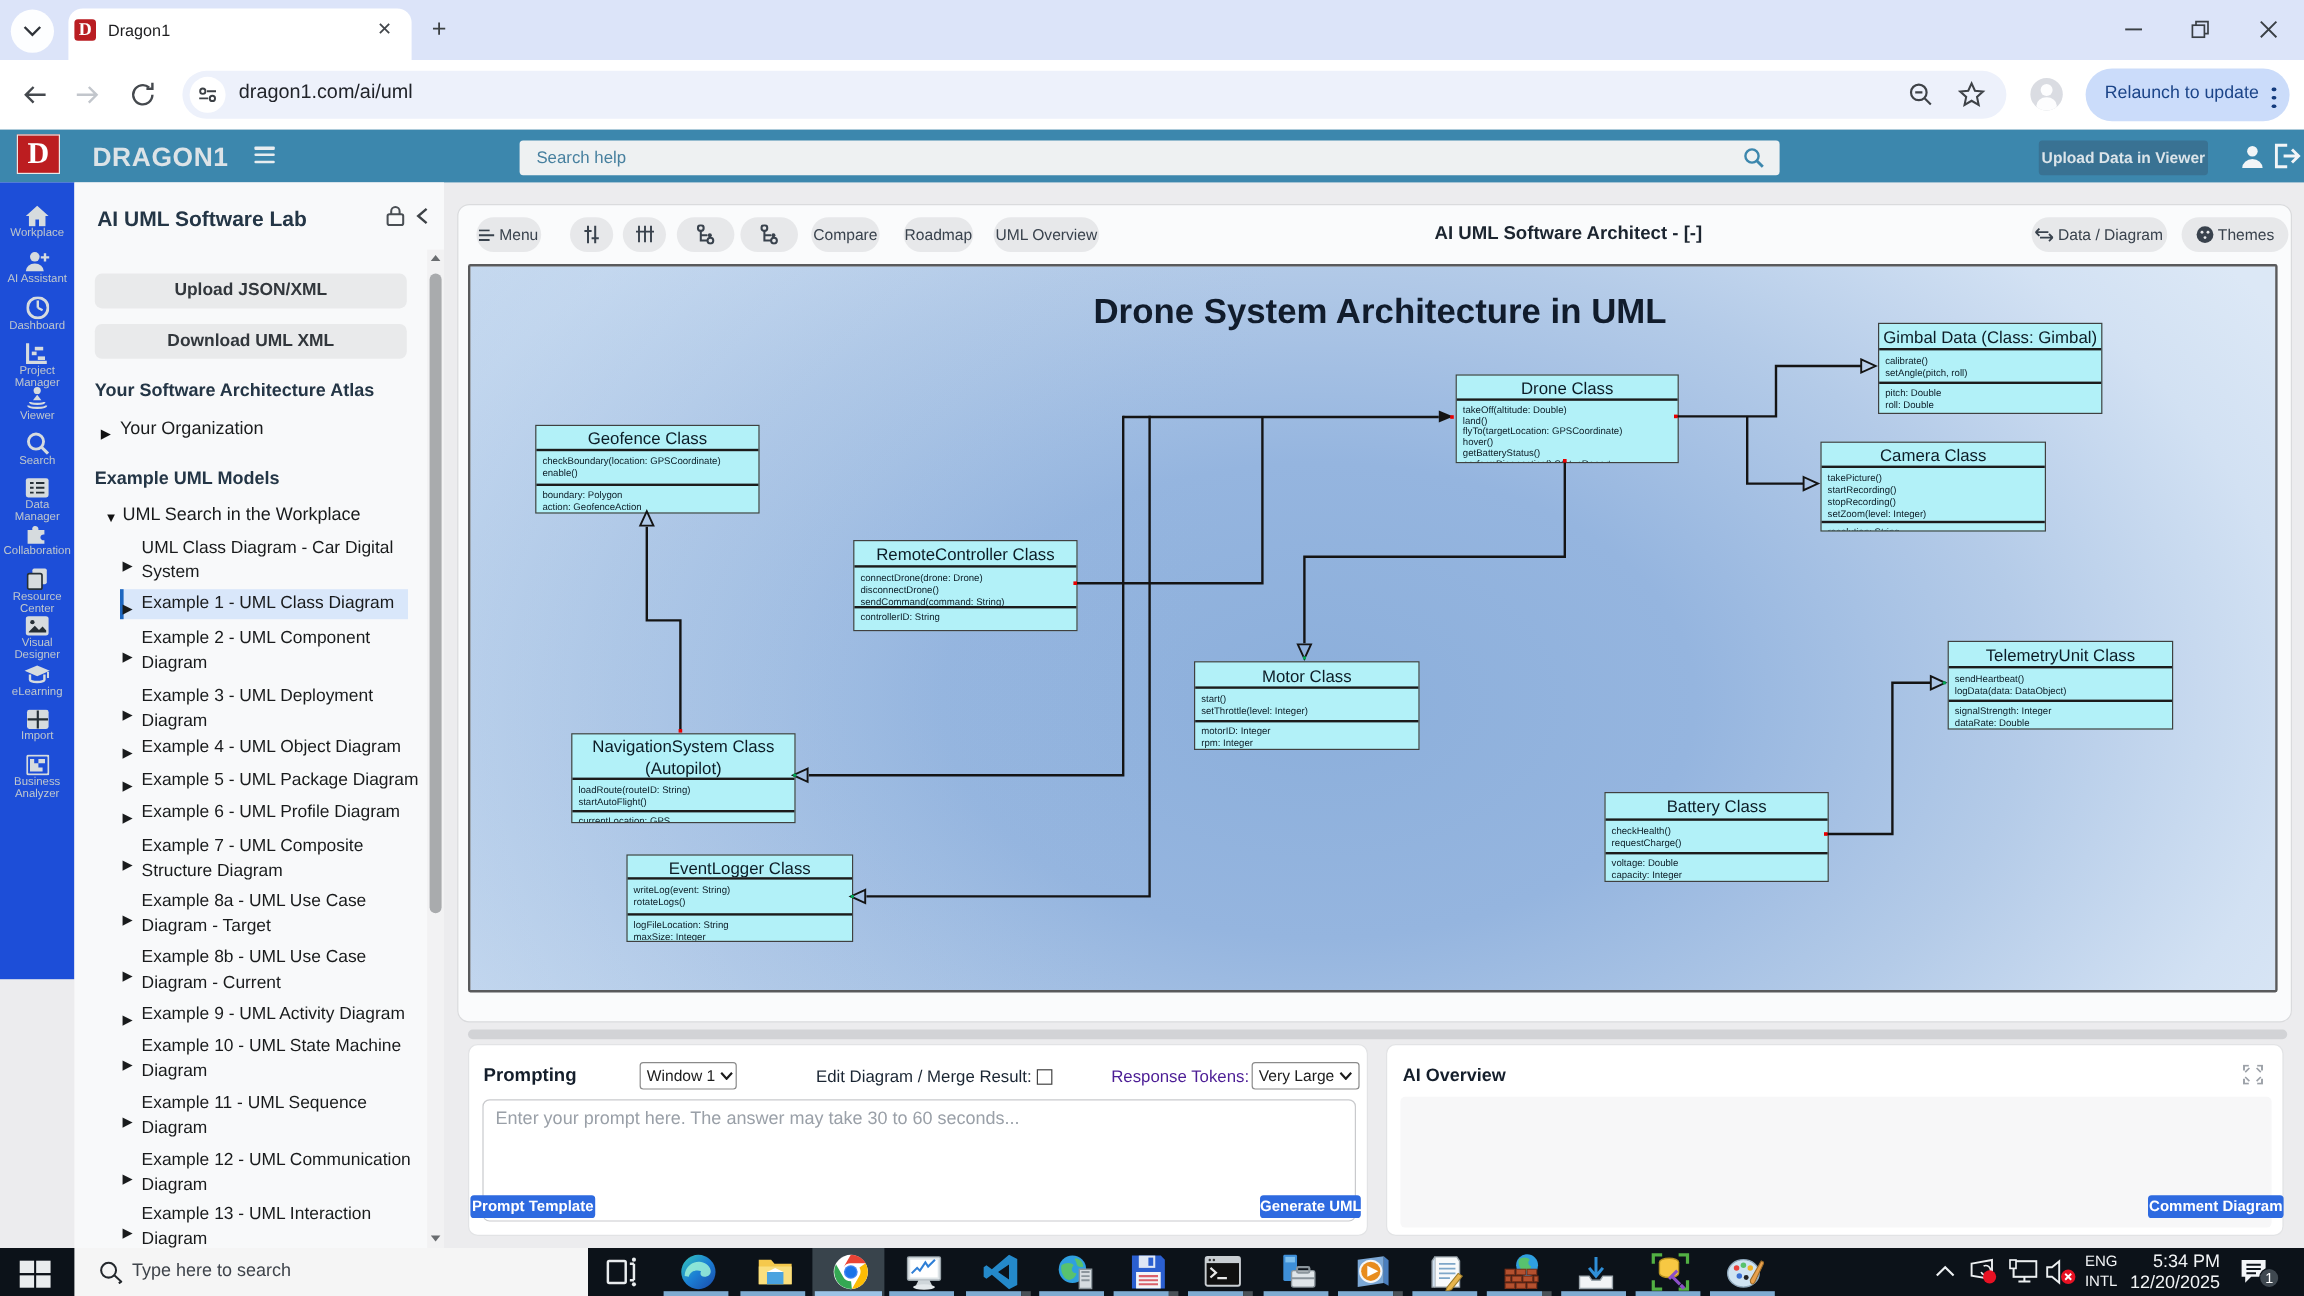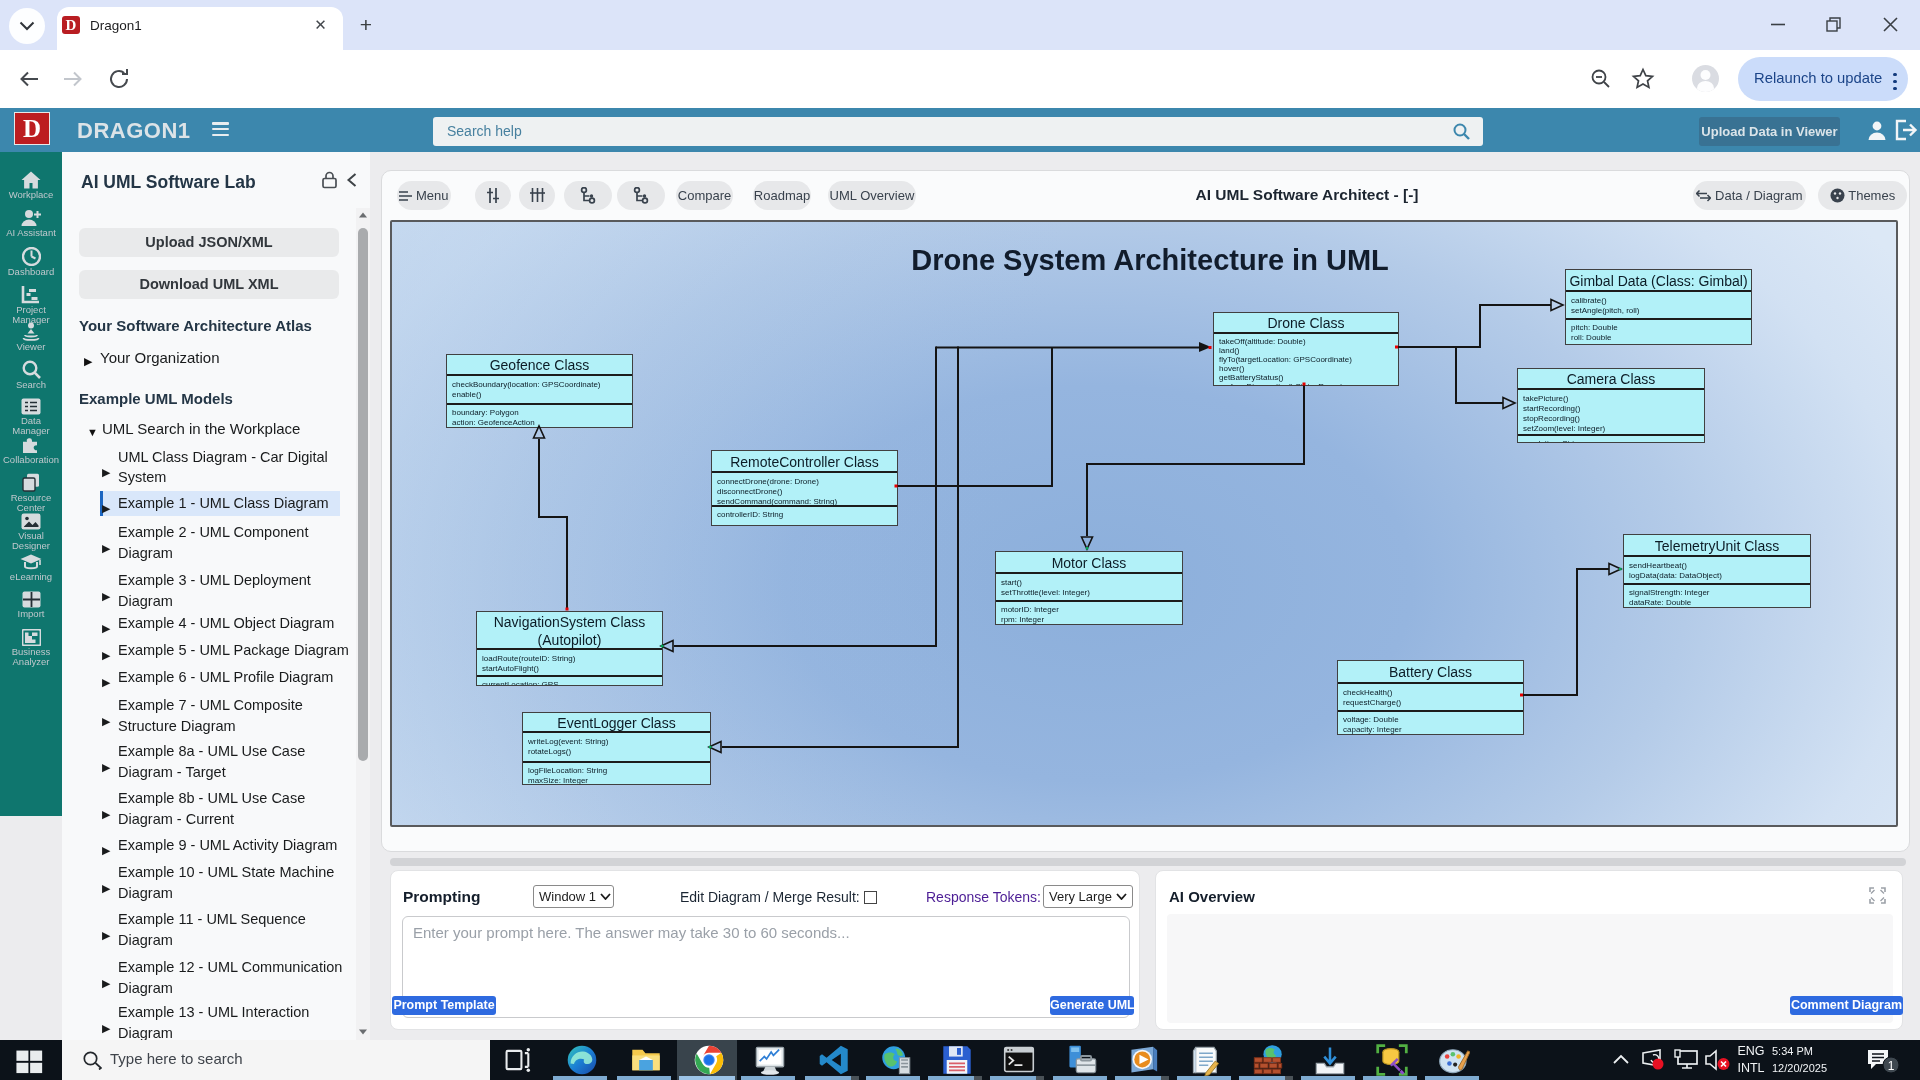--- a/index.html
+++ b/index.html
@@ -31,21 +31,21 @@
 #d1head { position:absolute; left:0; top:108px; width:1920px; height:44px; background:#3c87ad; }
 #d1head .logo { position:absolute; left:14px; top:4px; width:36px; height:33px; background:#bc1d20; border:1px solid #e8e8e8; color:#fff; font-family:"Liberation Serif",serif; font-weight:bold; font-size:25px; text-align:center; line-height:32px; }
 #d1head .brand { position:absolute; left:77px; top:10px; font-size:22px; font-weight:bold; color:#dce3e7; letter-spacing:0.5px; }
 #d1head .burger { position:absolute; left:212px; top:14px; width:17px; }
 #d1head .burger i { display:block; height:2.6px; background:#e8edf0; margin-bottom:3.2px; border-radius:1px; }
 #d1search { position:absolute; left:433px; top:9px; width:1050px; height:29px; background:#eef1f2; border-radius:3px; }
 #d1search .ph { position:absolute; left:14px; top:6px; font-size:14px; color:#47809f; }
 #d1upload { position:absolute; left:1699px; top:9px; width:141px; height:29px; background:#397293; border-radius:3px; color:#dbe4e9; font-weight:bold; font-size:13px; text-align:center; line-height:29px; white-space:nowrap; }
 
 
-#rail { position:absolute; left:0; top:152px; width:62px; height:664px; background:#0f766e; }
+#rail { position:absolute; left:0; top:152px; width:62px; height:664px; background:#1d4ed8; }
 .ritem { position:absolute; left:0; width:62px; text-align:center; color:#c0c8cd; font-size:9.5px; line-height:10px; }
 .ritem svg { display:block; margin:0 auto 1px; }
 
 
 #sidepanel { position:absolute; left:62px; top:152px; width:308px; height:888px; background:#f8f9fa; }
 #sp-title { position:absolute; left:19px; top:20px; font-size:17.5px; font-weight:bold; color:#243646; }
 .spbtn { position:absolute; left:17px; width:260px; height:29px; background:#e9eaeb; border-radius:6px; text-align:center; font-size:14.5px; font-weight:bold; color:#32373c; line-height:29px; }
 .sphead { position:absolute; left:17px; font-size:15px; font-weight:bold; color:#243646; }
 .treeitem { position:absolute; left:56px; width:236px; font-size:14.5px; color:#191b1c; line-height:21px; }
 .treeitem .tri { position:absolute; left:-16px; font-size:11px; }
@@ -114,20 +114,29 @@
     <svg class="navic" style="left:16px" width="26" height="26" viewBox="0 0 26 26">
         <path d="M22 13 H6 M12 6.5 L5.5 13 L12 19.5" stroke="#45494e" stroke-width="2" fill="none"></path>
       </svg>
     <svg class="navic" style="left:60px" width="26" height="26" viewBox="0 0 26 26">
         <path d="M4 13 H20 M14 6.5 L20.5 13 L14 19.5" stroke="#c2c6cc" stroke-width="2" fill="none"></path>
       </svg>
     <svg class="navic" style="left:106px" width="26" height="26" viewBox="0 0 26 26">
         <path d="M21 13 a8 8 0 1 1 -2.8 -6.1" stroke="#45494e" stroke-width="2" fill="none"></path>
         <path d="M21 3 v5 h-5" stroke="#45494e" stroke-width="2" fill="none"></path>
       </svg>
+    <div id="omnibox">
+      <div class="tune"><svg width="18" height="18" viewBox="0 0 18 18" style="margin:6px">
+            <circle cx="5" cy="6" r="2.2" stroke="#3c4045" stroke-width="1.6" fill="none"></circle>
+            <path d="M8.5 6 H16" stroke="#3c4045" stroke-width="1.6"></path>
+            <circle cx="13" cy="12" r="2.2" stroke="#3c4045" stroke-width="1.6" fill="none"></circle>
+            <path d="M2 12 H9.5" stroke="#3c4045" stroke-width="1.6"></path>
+          </svg></div>
+      <div class="url">dragon1.com/ai/uml</div>
+    </div>
     <svg class="navic" style="left:1588px" width="26" height="26" viewBox="0 0 26 26">
         <circle cx="11" cy="11" r="6.5" stroke="#3e4247" stroke-width="1.8" fill="none"></circle>
         <path d="M16 16 L21 21" stroke="#3e4247" stroke-width="1.8"></path>
         <path d="M8 11 h6" stroke="#3e4247" stroke-width="1.8"></path>
       </svg>
     <svg class="navic" style="left:1630px" width="26" height="26" viewBox="0 0 26 26">
         <path d="M13 3.5 L15.8 9.6 L22.5 10.3 L17.5 14.8 L18.9 21.4 L13 18 L7.1 21.4 L8.5 14.8 L3.5 10.3 L10.2 9.6 Z" stroke="#3e4247" stroke-width="1.7" fill="none"></path>
       </svg>
     <div id="avatar"><svg width="27" height="27">
           <circle cx="13.5" cy="10" r="5" fill="#fdfdfe"></circle>
@@ -620,21 +629,21 @@
           <rect x="4" y="2" width="19" height="13" fill="none" stroke="#eceff1" stroke-width="1.7"></rect>
           <path d="M13 15 v4 M8 19 h10" stroke="#eceff1" stroke-width="1.7"></path>
           <rect x="1" y="1" width="5" height="7" fill="#0c1219" stroke="#eceff1" stroke-width="1.4"></rect>
         </svg>
       <svg style="position:absolute;left:104px;top:9px" width="26" height="22" viewBox="0 0 26 22">
           <path d="M2 7 h4 l6 -5 v18 l-6 -5 h-4 Z" fill="none" stroke="#eceff1" stroke-width="1.6"></path>
           <circle cx="19.5" cy="15" r="6" fill="#e81123"></circle>
           <path d="M17 12.5 l5 5 M22 12.5 l-5 5" stroke="#fff" stroke-width="1.6"></path>
         </svg>
       <div style="position:absolute;left:133px;top:3px;width:36px;text-align:center;font-size:12.5px;line-height:17px;color:#f2f4f6">ENG<br>INTL</div>
-      <div style="position:absolute;left:172px;top:3px;width:78px;text-align:left;font-size:11px;line-height:17px;color:#f2f4f6">5:34 PM<br>12/20/2025</div>
+      <div style="position:absolute;left:172px;top:3px;width:78px;text-align:right;font-size:15px;line-height:17px;color:#f2f4f6">5:34 PM<br>12/20/2025</div>
       <svg style="position:absolute;left:266px;top:8px" width="34" height="26" viewBox="0 0 34 26">
           <path d="M2 2 h20 v14 h-12 l-5 5 v-5 h-3 Z" fill="#f4f6f8"></path>
           <path d="M6 6 h12 M6 9.5 h12 M6 13 h8" stroke="#0c1219" stroke-width="1.6"></path>
           <circle cx="25" cy="17" r="8" fill="#3f4850" stroke="#0c1219" stroke-width="1"></circle>
           <text x="25" y="21.5" font-size="12" fill="#fff" text-anchor="middle" font-family="Liberation Sans">1</text>
         </svg>
     </div>
   </div>
 
 </div>

